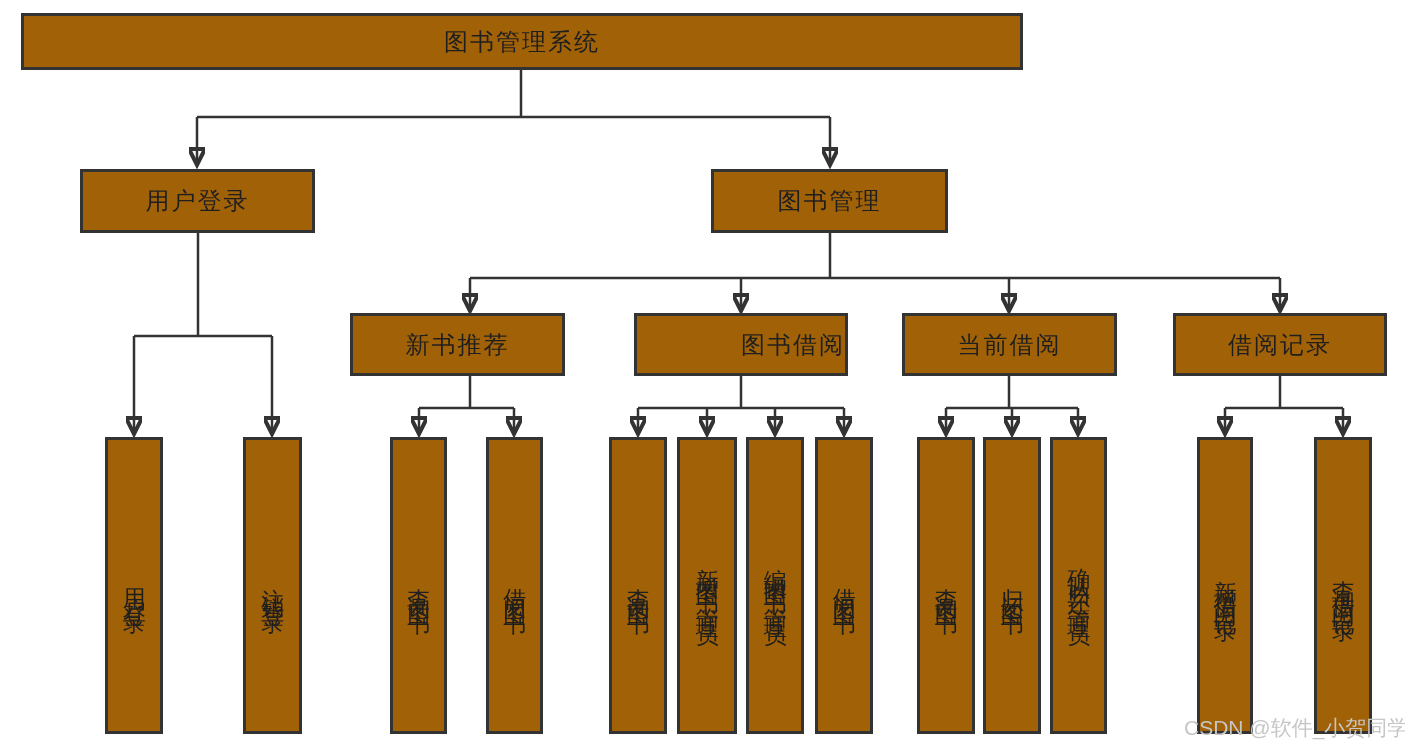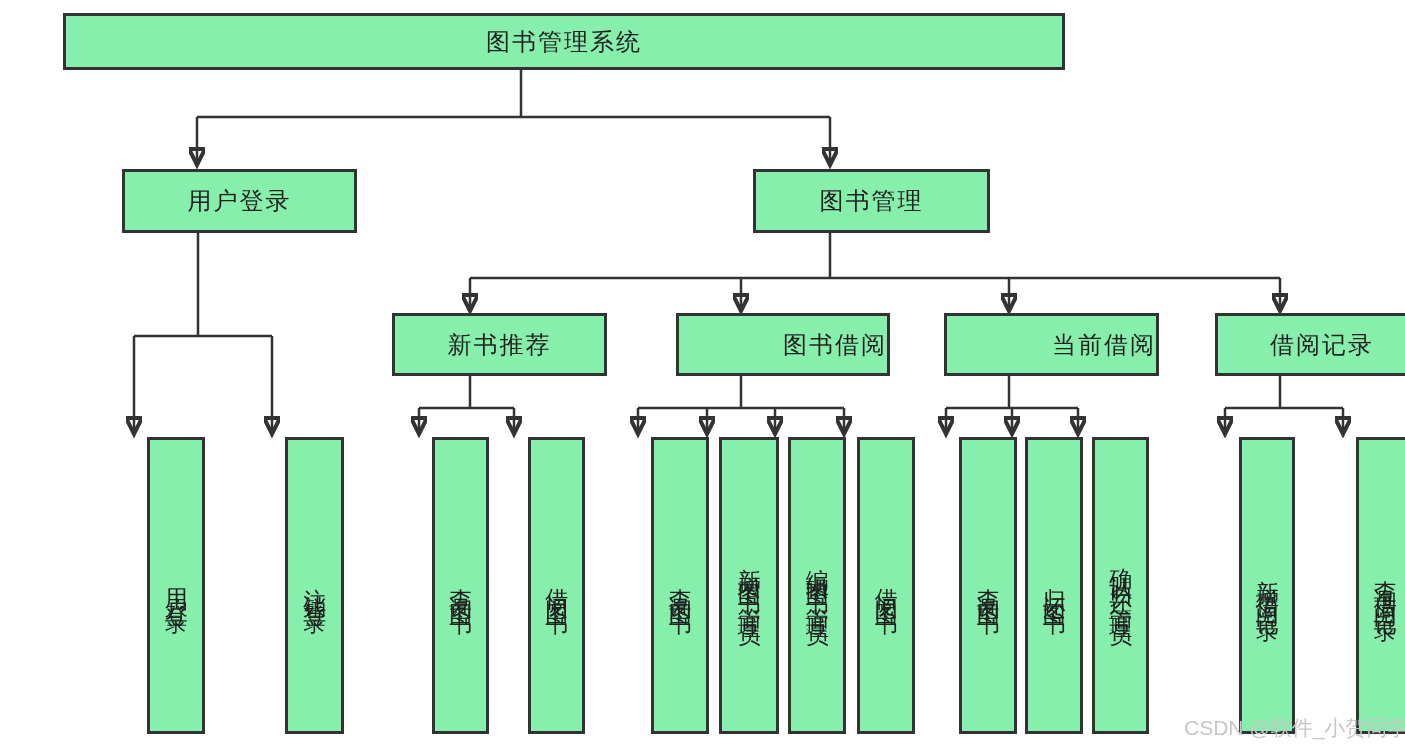--- a/index.html
+++ b/index.html
@@ -12,27 +12,26 @@
   #canvas{
     position:relative;
     width:1405px;height:747px;
     background:var(--background);
     font-family:"Liberation Sans",sans-serif;
     overflow:hidden;
   }
   .box{
     position:absolute;
     border:3px solid var(--line);
-    background:#86efac;
+    background:#a16207;
     box-sizing:border-box;
     display:flex;
     align-items:center;
     justify-content:center;
     color:var(--text);
-    margin-left:42px;
   }
   .hbox{font-size:24px;letter-spacing:2px;white-space:nowrap;}
   .vbox .vtext{
     writing-mode:vertical-rl;
     text-orientation:mixed;
     font-size:23px;
     letter-spacing:8px;
     line-height:1.1;
   }
   #connectors{
@@ -105,21 +104,21 @@
   <div class="box hbox" style="left:711px;top:169px;width:237px;height:64px;">
     <span>图书管理</span>
   </div>
 
   <div class="box hbox" style="left:350px;top:313px;width:215px;height:63px;">
     <span>新书推荐</span>
   </div>
   <div class="box hbox" style="left:634px;top:313px;width:214px;height:63px;justify-content:flex-end;">
     <span>图书借阅</span>
   </div>
-  <div class="box hbox" style="left:902px;top:313px;width:215px;height:63px;justify-content:flex-end;">
+  <div class="box hbox" style="left:902px;top:313px;width:215px;height:63px;">
     <span>当前借阅</span>
   </div>
   <div class="box hbox" style="left:1173px;top:313px;width:214px;height:63px;">
     <span>借阅记录</span>
   </div>
 
   <div class="box vbox" style="left:105px;top:437px;width:58px;height:297px;">
     <span class="vtext">用户登录</span>
   </div>
   <div class="box vbox" style="left:243px;top:437px;width:59px;height:297px;">

